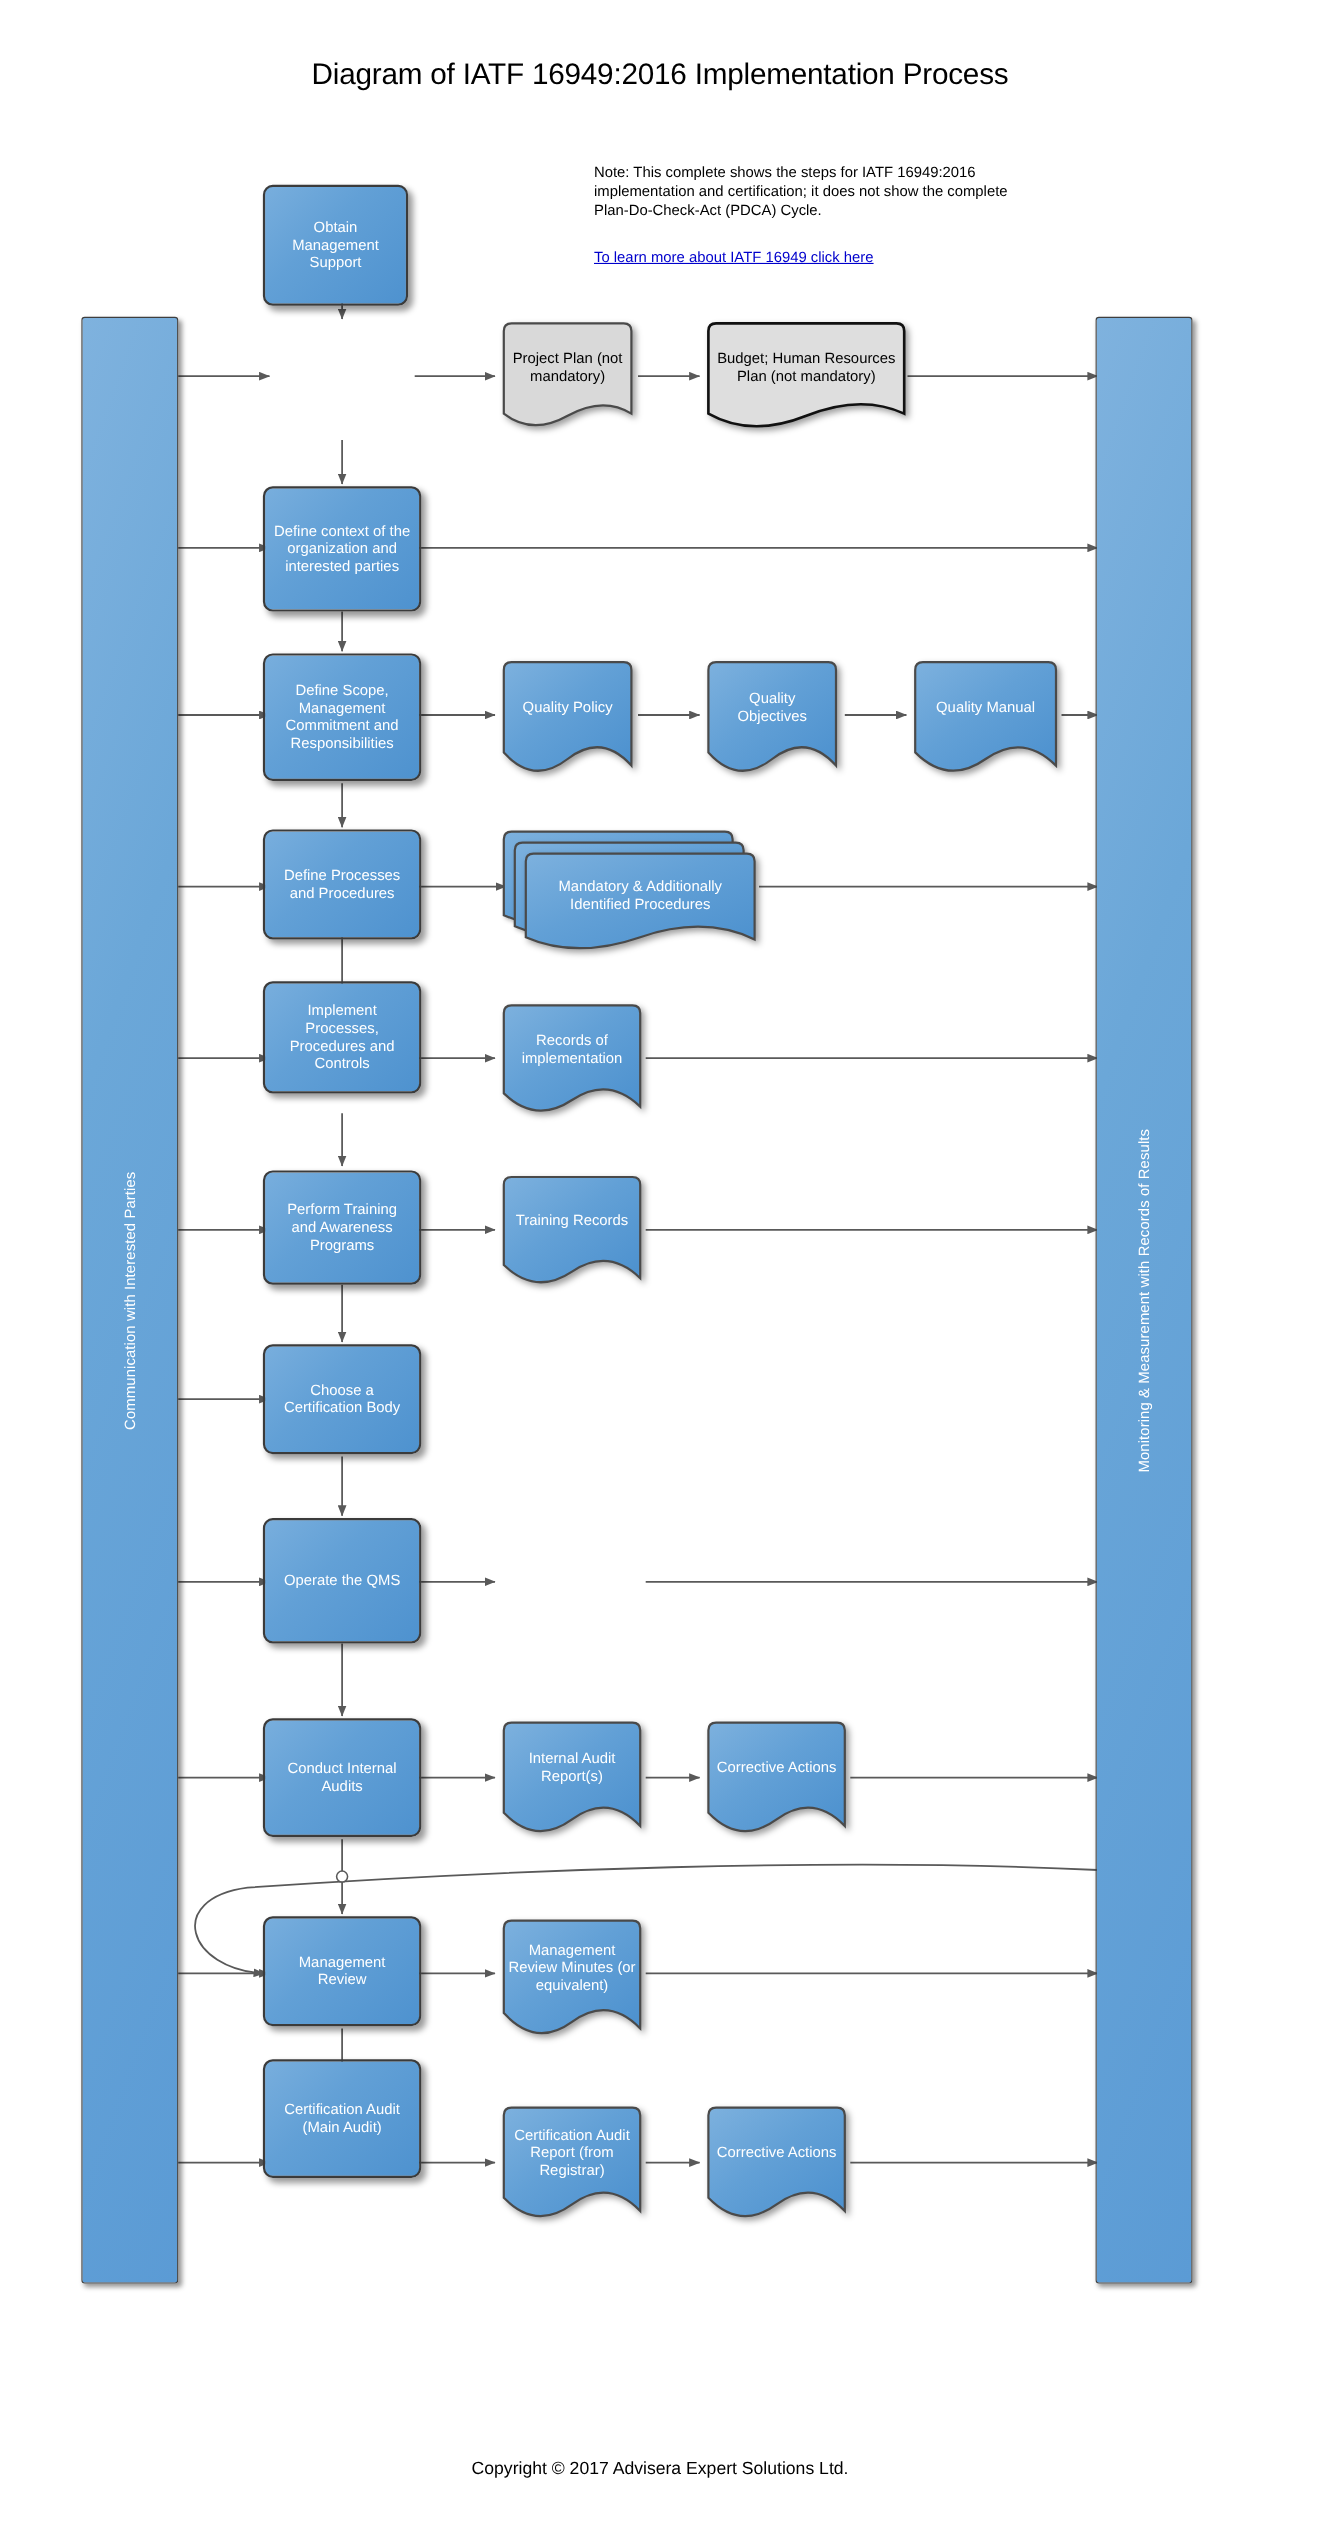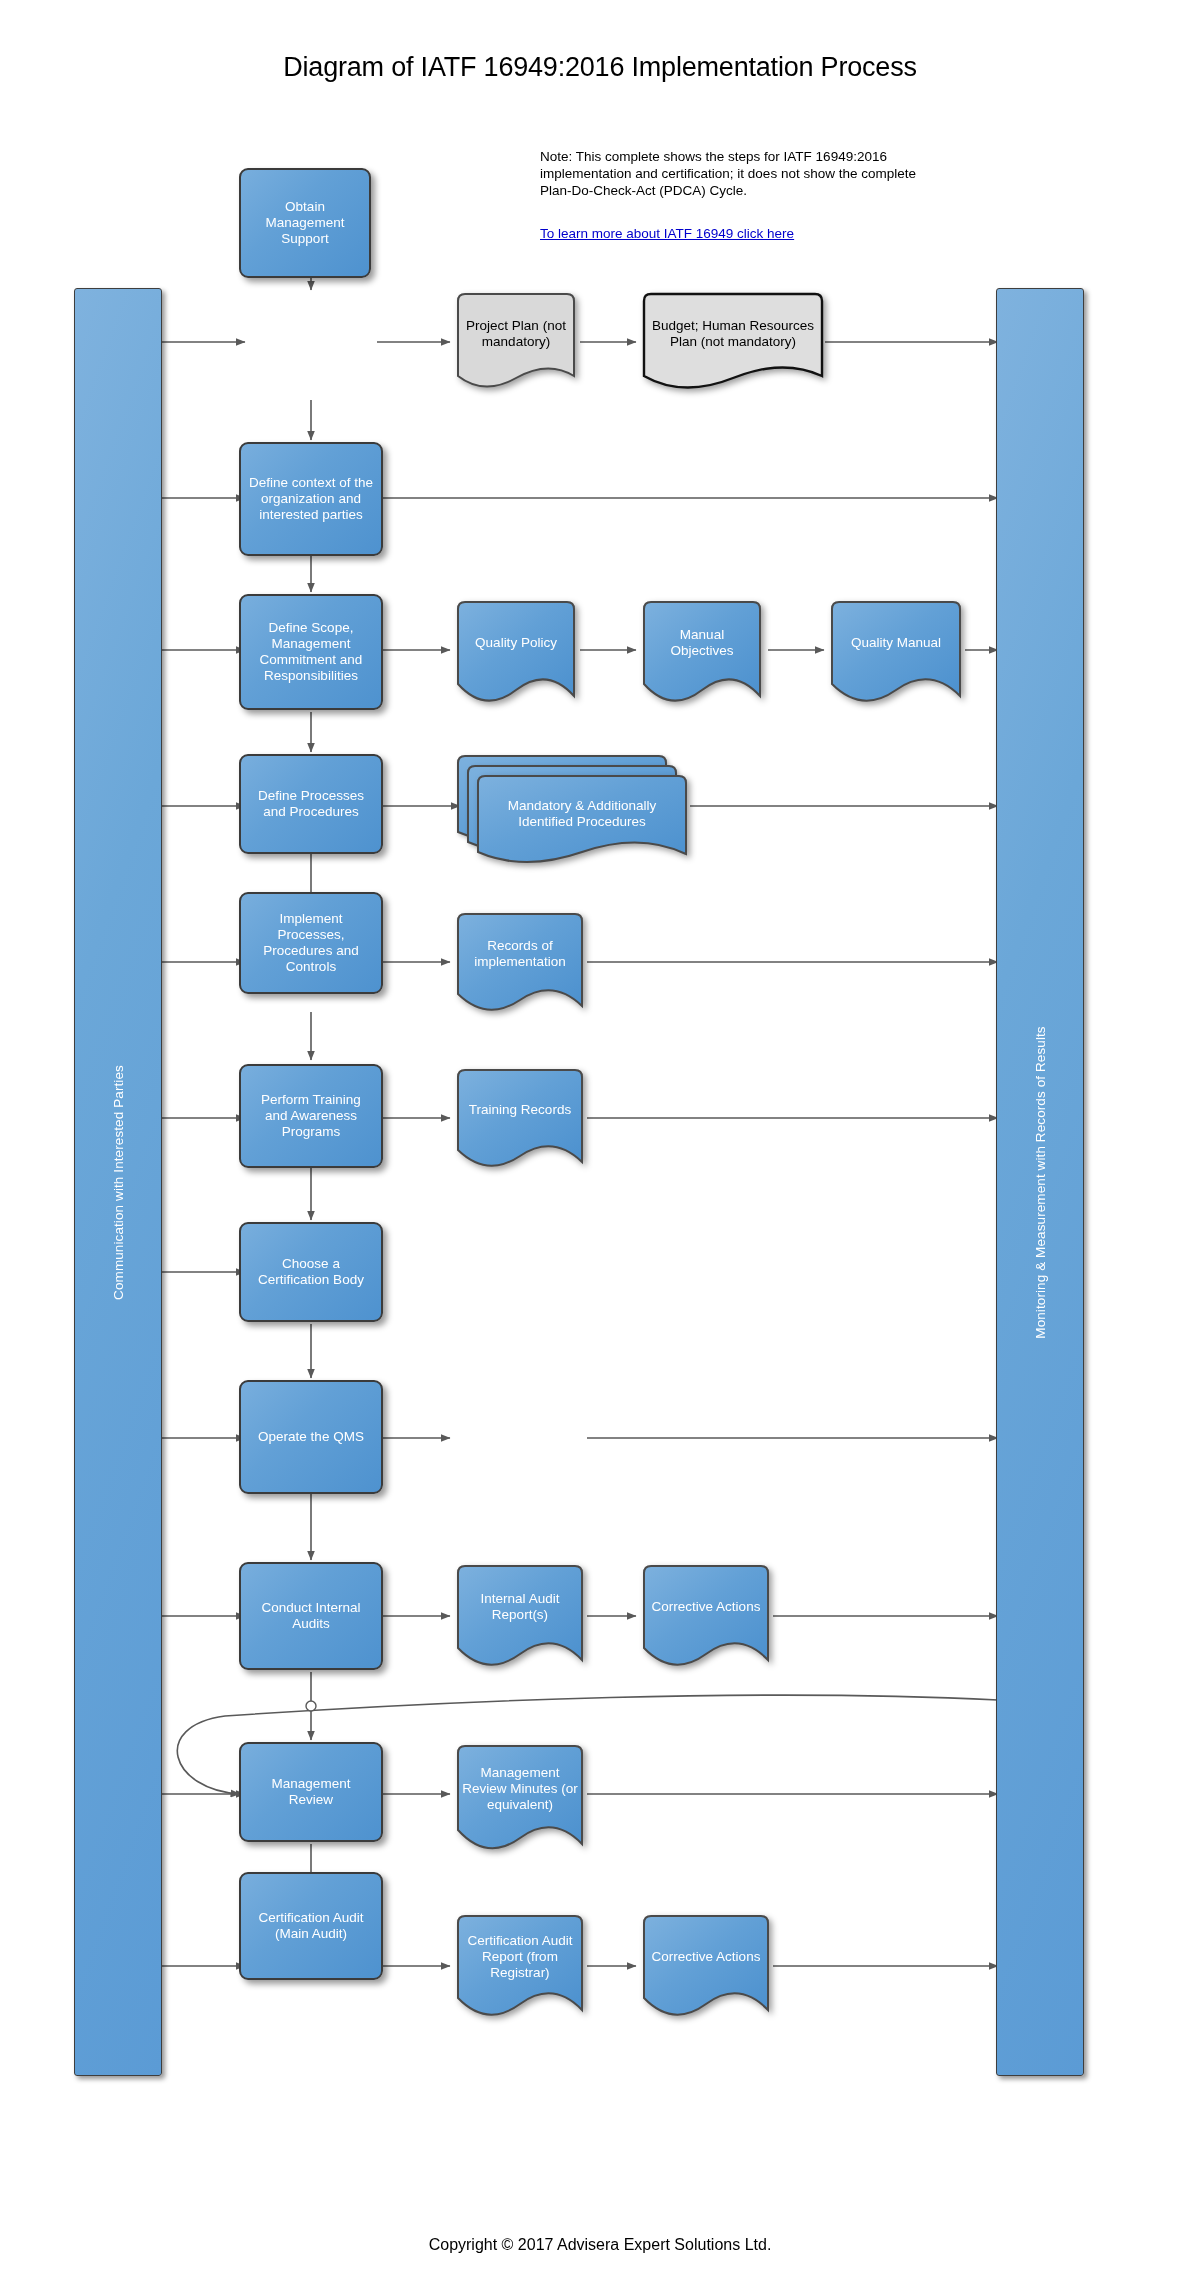--- a/index.html
+++ b/index.html
@@ -243,21 +243,21 @@
         </linearGradient>
       </defs>
     </svg>
     <div class="doclabel" style="height:86px;">Quality Policy</div>
   </div>
 
   <div class="docwrap" style="left:638px; top:600px; width:128px; height:104px;">
     <svg width="128" height="104" viewBox="0 0 128 104">
       <path d="M6,9 Q6,2 13,2 L115,2 Q122,2 122,9 L122,96 Q95,66 64,90 Q33,114 6,84 Z" fill="url(#gradBlueA)" stroke="#4a4a4a" stroke-width="2" style="filter:drop-shadow(3px 3px 3px rgba(0,0,0,0.38));"></path>
     </svg>
-    <div class="doclabel" style="height:86px;">Manual Objectives</div>
+    <div class="doclabel" style="height:86px;">Quality Objectives</div>
   </div>
 
   <div class="docwrap" style="left:826px; top:600px; width:140px; height:104px;">
     <svg width="140" height="104" viewBox="0 0 140 104">
       <path d="M6,9 Q6,2 13,2 L127,2 Q134,2 134,9 L134,96 Q104,66 70,90 Q36,114 6,84 Z" fill="url(#gradBlueA)" stroke="#4a4a4a" stroke-width="2" style="filter:drop-shadow(3px 3px 3px rgba(0,0,0,0.38));"></path>
     </svg>
     <div class="doclabel" style="height:86px;">Quality Manual</div>
   </div>
 
   <div class="docwrap" style="left:452px; top:754px; width:246px; height:110px;">

